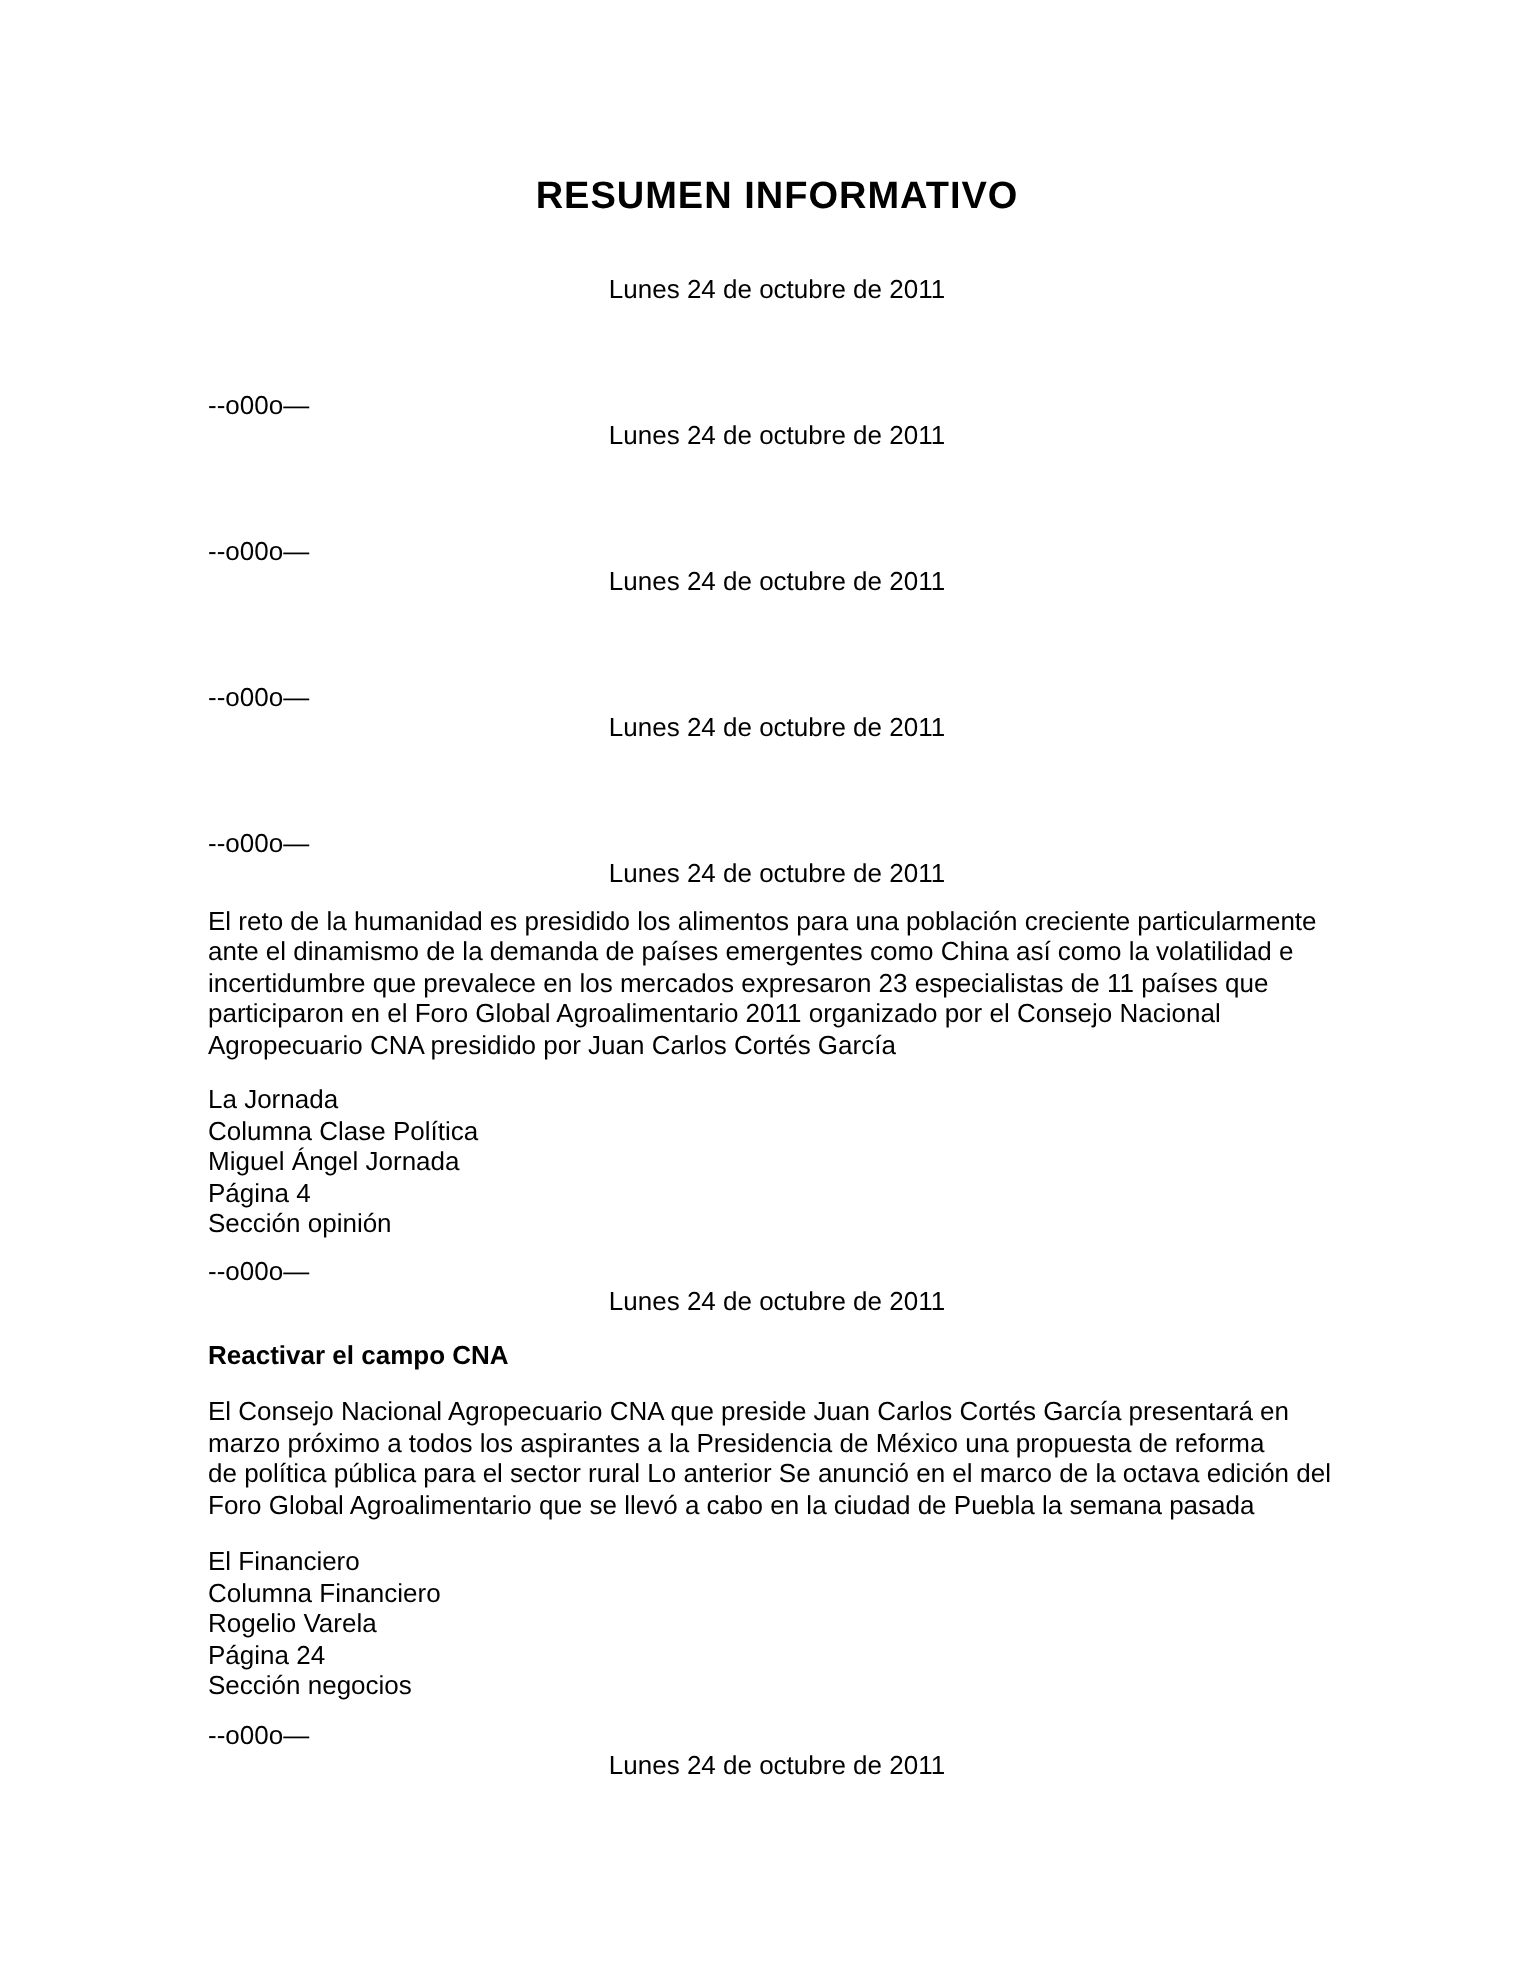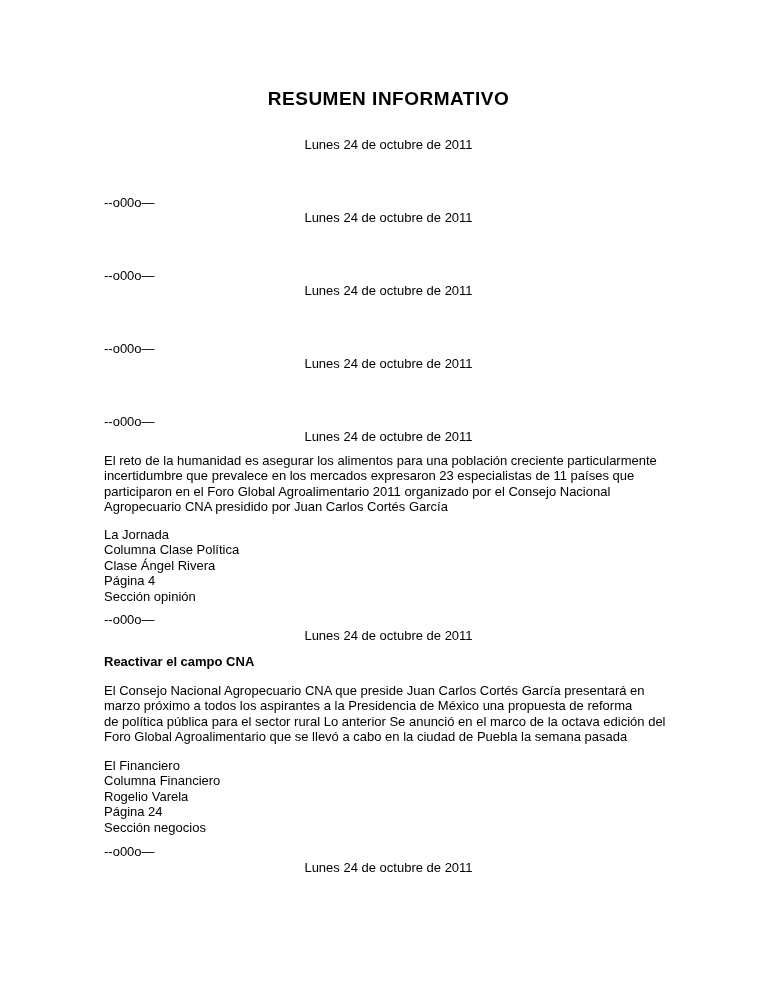--- a/index.html
+++ b/index.html
@@ -67,30 +67,31 @@
   <div class="separator mt-sep">--o00o—</div>
   <div class="date-line">Lunes 24 de octubre de 2011</div>
 
   <div class="separator mt-sep">--o00o—</div>
   <div class="date-line">Lunes 24 de octubre de 2011</div>
 
   <div class="separator mt-sep">--o00o—</div>
   <div class="date-line">Lunes 24 de octubre de 2011</div>
 
   <div class="para mt-para1">
-    <div>El reto de la humanidad es asegurar los alimentos para una población creciente particularmente</div>
+    <div>El reto de la humanidad es presidido los alimentos para una población creciente particularmente</div>
+    <div>ante el dinamismo de la demanda de países emergentes como China así como la volatilidad e</div>
     <div>incertidumbre que prevalece en los mercados expresaron 23 especialistas de 11 países que</div>
     <div>participaron en el Foro Global Agroalimentario 2011 organizado por el Consejo Nacional</div>
     <div>Agropecuario CNA presidido por Juan Carlos Cortés García</div>
   </div>
 
   <div class="source mt-src">
     <div>La Jornada</div>
     <div>Columna Clase Política</div>
-    <div>Clase Ángel Rivera</div>
+    <div>Miguel Ángel Jornada</div>
     <div>Página 4</div>
     <div>Sección opinión</div>
   </div>
 
   <div class="separator mt-sep-tight">--o00o—</div>
   <div class="date-line">Lunes 24 de octubre de 2011</div>
 
   <div class="headline mt-head">Reactivar el campo CNA</div>
 
   <div class="para mt-para2">

